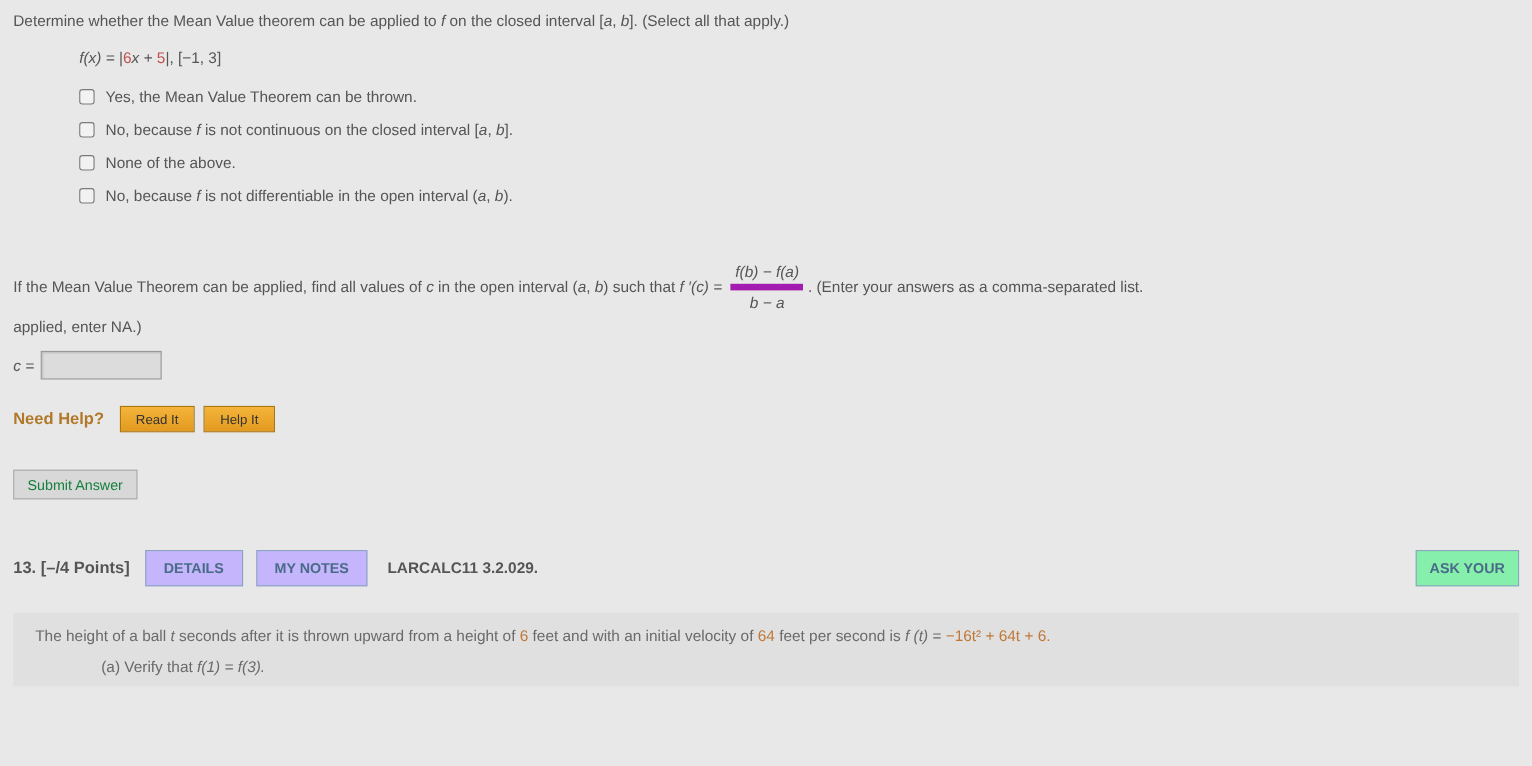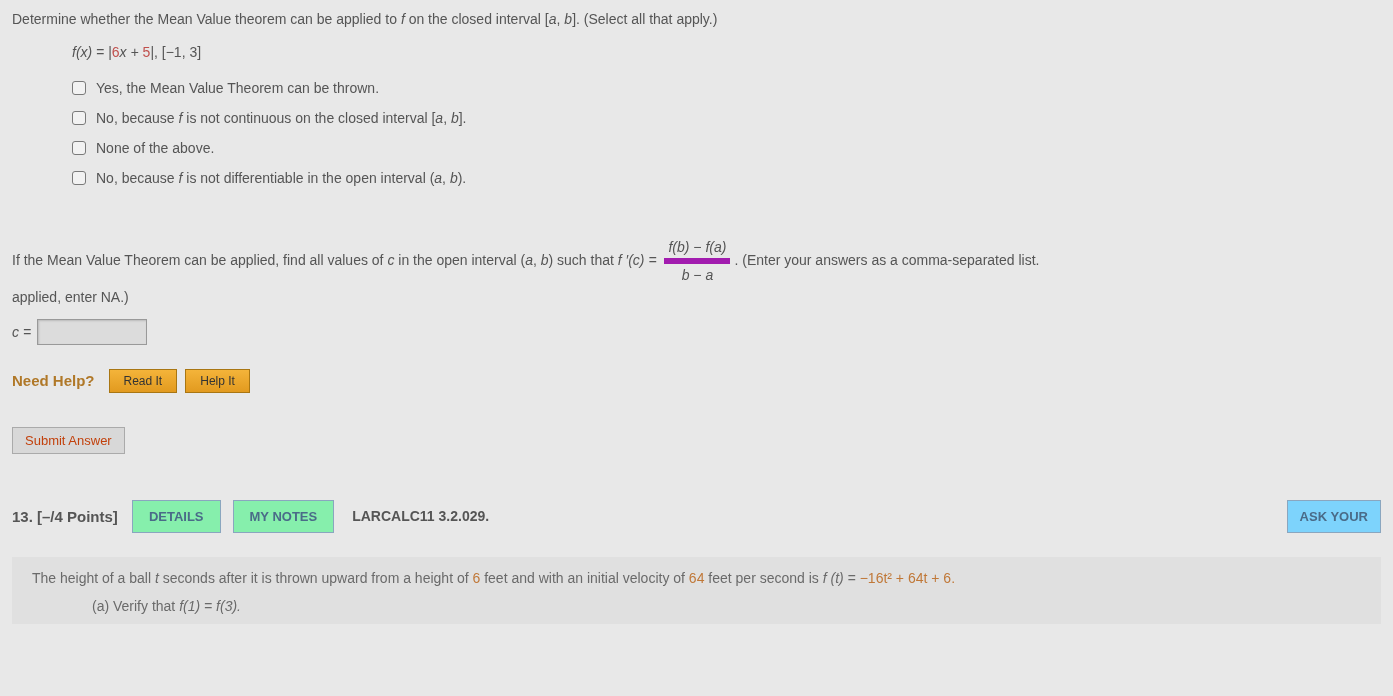--- a/index.html
+++ b/index.html
@@ -43,34 +43,34 @@
   .help-row { margin-top: 24px; display: flex; align-items: center; gap: 8px; }
   .need-help { color: #b07828; font-weight: bold; font-size: 15px; margin-right: 6px; }
   .help-btn {
     background: linear-gradient(#f4b43a, #e29a1f);
     border: 1px solid #a97612;
     padding: 4px 14px; font-size: 12px; color: #333;
     cursor: pointer;
   }
   .submit-btn {
     margin-top: 34px; background: #d8d8d8; border: 1px solid #aaa;
-    padding: 5px 12px; color: #c2410c; font-size: 13px; cursor: pointer;
+    padding: 5px 12px; color: #15803d; font-size: 13px; cursor: pointer;
   }
   .qbar {
     margin-top: 40px; display: flex; align-items: center;
     padding: 6px 0; gap: 12px;
   }
   .qnum { font-weight: bold; color: #555; font-size: 15px; margin-right: 2px; }
   .qbtn {
-    border: 1px solid #8aa6bf; background: #86efac; color: #4a6b88;
+    border: 1px solid #8aa6bf; background: #c4b5fd; color: #4a6b88;
     padding: 8px 16px; font-size: 13px; font-weight: bold; cursor: pointer;
   }
   .qref { color: #555; font-weight: bold; font-size: 14px; margin-left: 6px; }
   .ask-btn {
-    margin-left: auto; border: 1px solid #8aa6bf; background: #7dd3fc;
+    margin-left: auto; border: 1px solid #8aa6bf; background: #86efac;
     color: #4a6b88; padding: 8px 12px; font-size: 13px; font-weight: bold;
     cursor: pointer;
   }
   .q13-body {
     margin-top: 18px; background: #e0e0e0; padding: 10px 20px 6px 20px;
     color: #6a6a6a; line-height: 1.6;
   }
   .q13-body .orange { color: #c07838; }
   .q13-sub { margin-left: 60px; margin-top: 6px; }
 </style>

